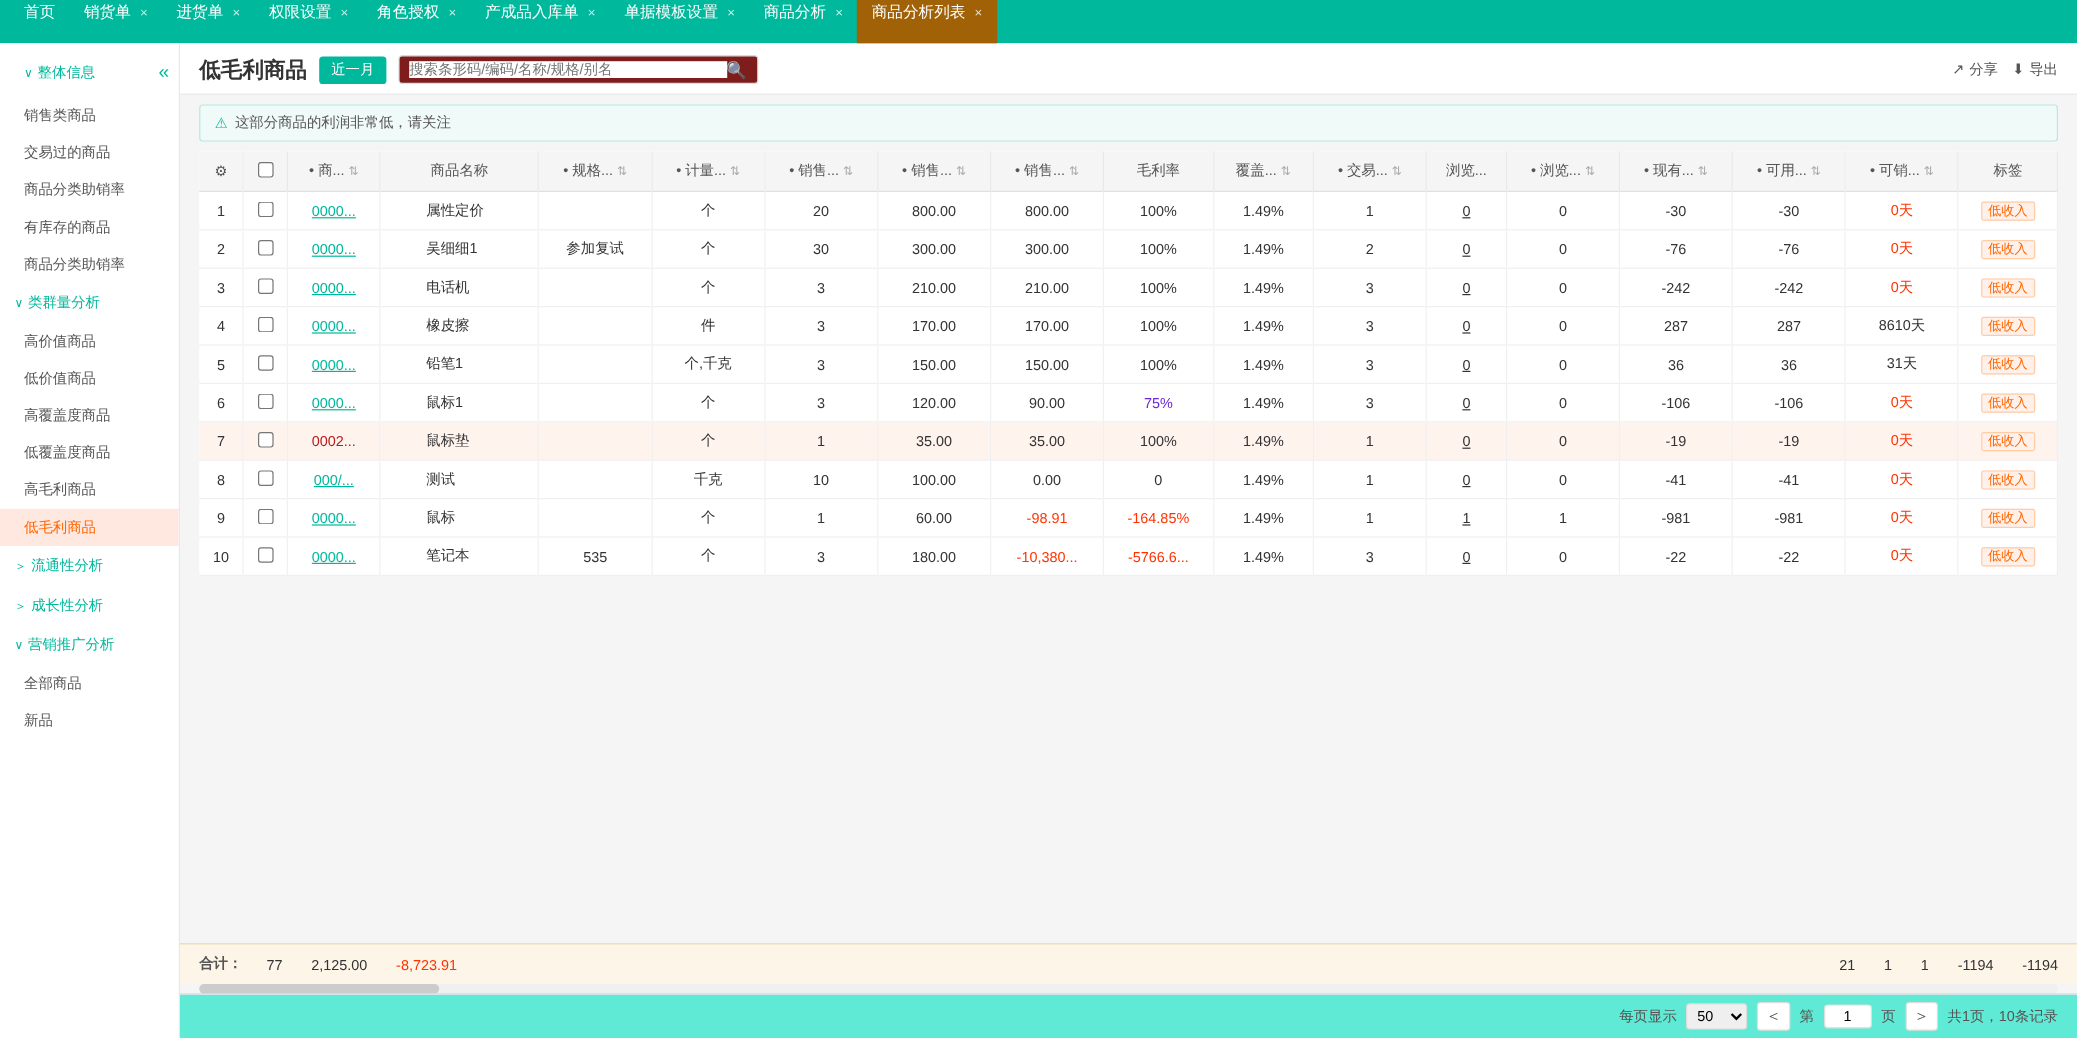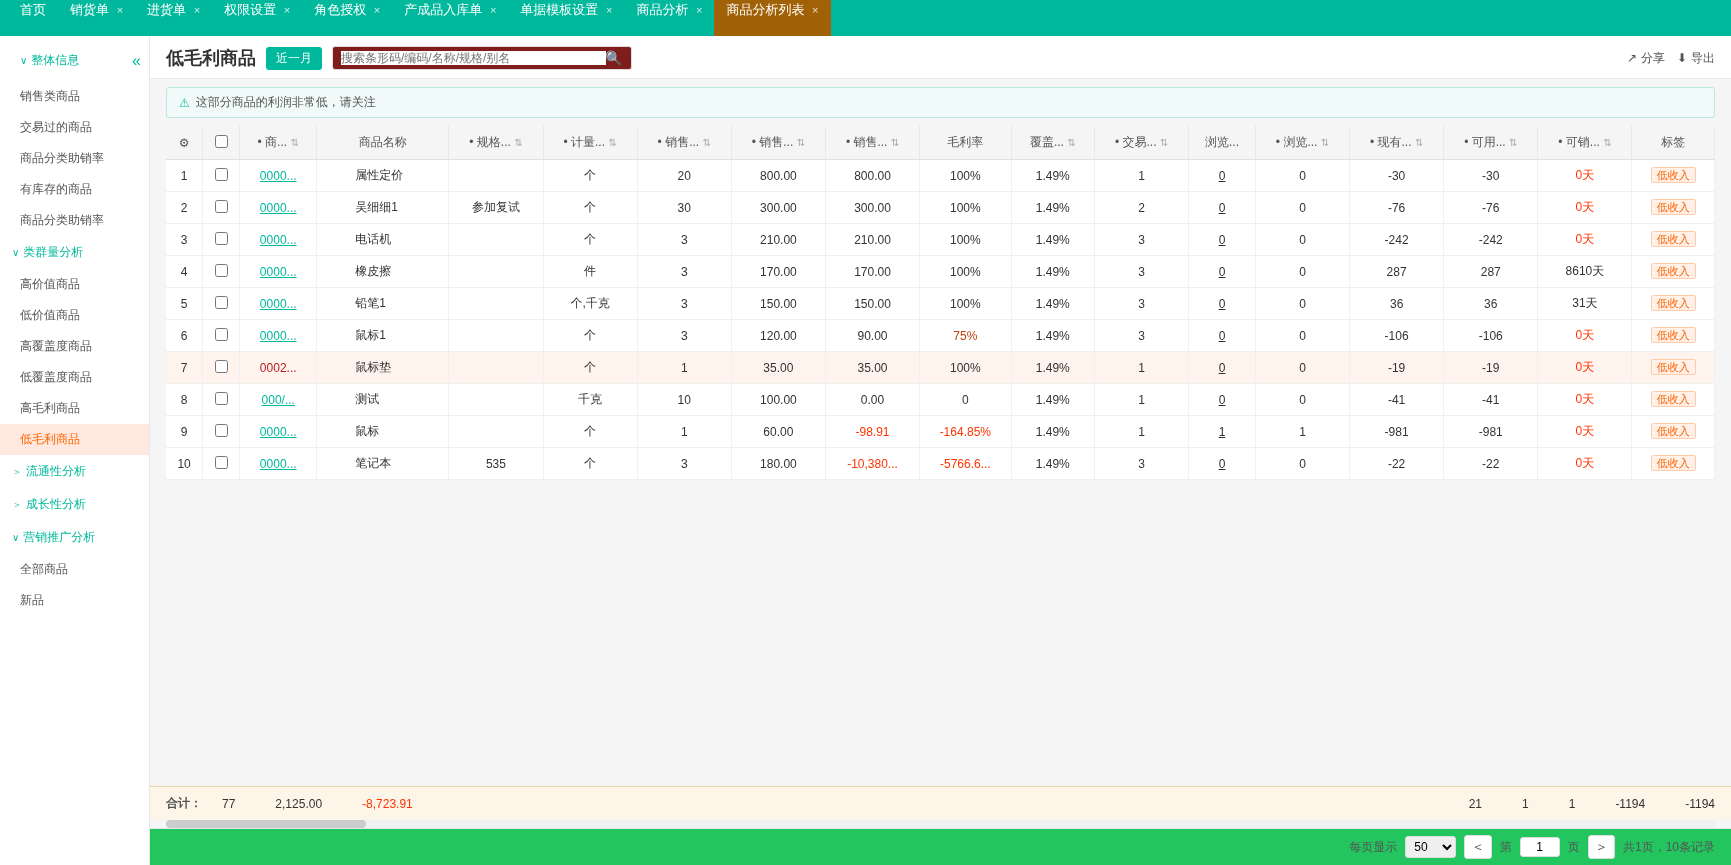--- a/index.html
+++ b/index.html
@@ -189,21 +189,21 @@
       align-items: center;
     }
     .footer-label { font-weight: bold; margin-right: 20px; color: #555; }
 
     
     .pagination-bar {
       display: flex;
       align-items: center;
       justify-content: flex-end;
       padding: 6px 16px;
-      background: #22c55e;
+      background: #5eead4;
       border-top: 1px solid #e8e8e8;
       gap: 8px;
       font-size: 12px;
       color: #555;
     }
     .pagination-bar select {
       border: 1px solid #ddd;
       border-radius: 3px;
       padding: 2px 4px;
       font-size: 12px;
@@ -459,21 +459,21 @@
             <tr>
       <td>6</td>
       <td><input type="checkbox" style=""></td>
       <td style="color:#00b89c; text-decoration:underline; cursor:pointer;">0000...</td>
       <td class="text-left">鼠标1</td>
       <td></td>
       <td>个</td>
       <td>3</td>
       <td>120.00</td>
       <td style="color:#333">90.00</td>
-      <td style="color:#c2410c">75%</td>
+      <td style="color:#6d28d9">75%</td>
       <td>1.49%</td>
       <td>3</td>
       <td style="text-decoration:underline;cursor:pointer;">0</td>
       <td>0</td>
       <td>-106</td>
       <td>-106</td>
       <td style="color:#ff3300">0天</td>
       <td><span class="tag-low-income">低收入</span></td>
     </tr>
             <tr class="highlighted">
@@ -555,21 +555,21 @@
       <td>-22</td>
       <td style="color:#ff3300">0天</td>
       <td><span class="tag-low-income">低收入</span></td>
     </tr>
           </tbody>
       </table>
     </div>
 
     <div class="table-footer">
       <span class="footer-label">合计：</span>
-      <div style="display:flex; gap:40px; flex:1; align-items:center;">
+      <div style="display:flex; gap:24px; flex:1; align-items:center;">
         <span>77</span>
         <span>2,125.00</span>
         <span class="red">-8,723.91</span>
         <span style="flex:1"></span>
         <span>21</span>
         <span>1</span>
         <span>1</span>
         <span>-1194</span>
         <span>-1194</span>
       </div>

